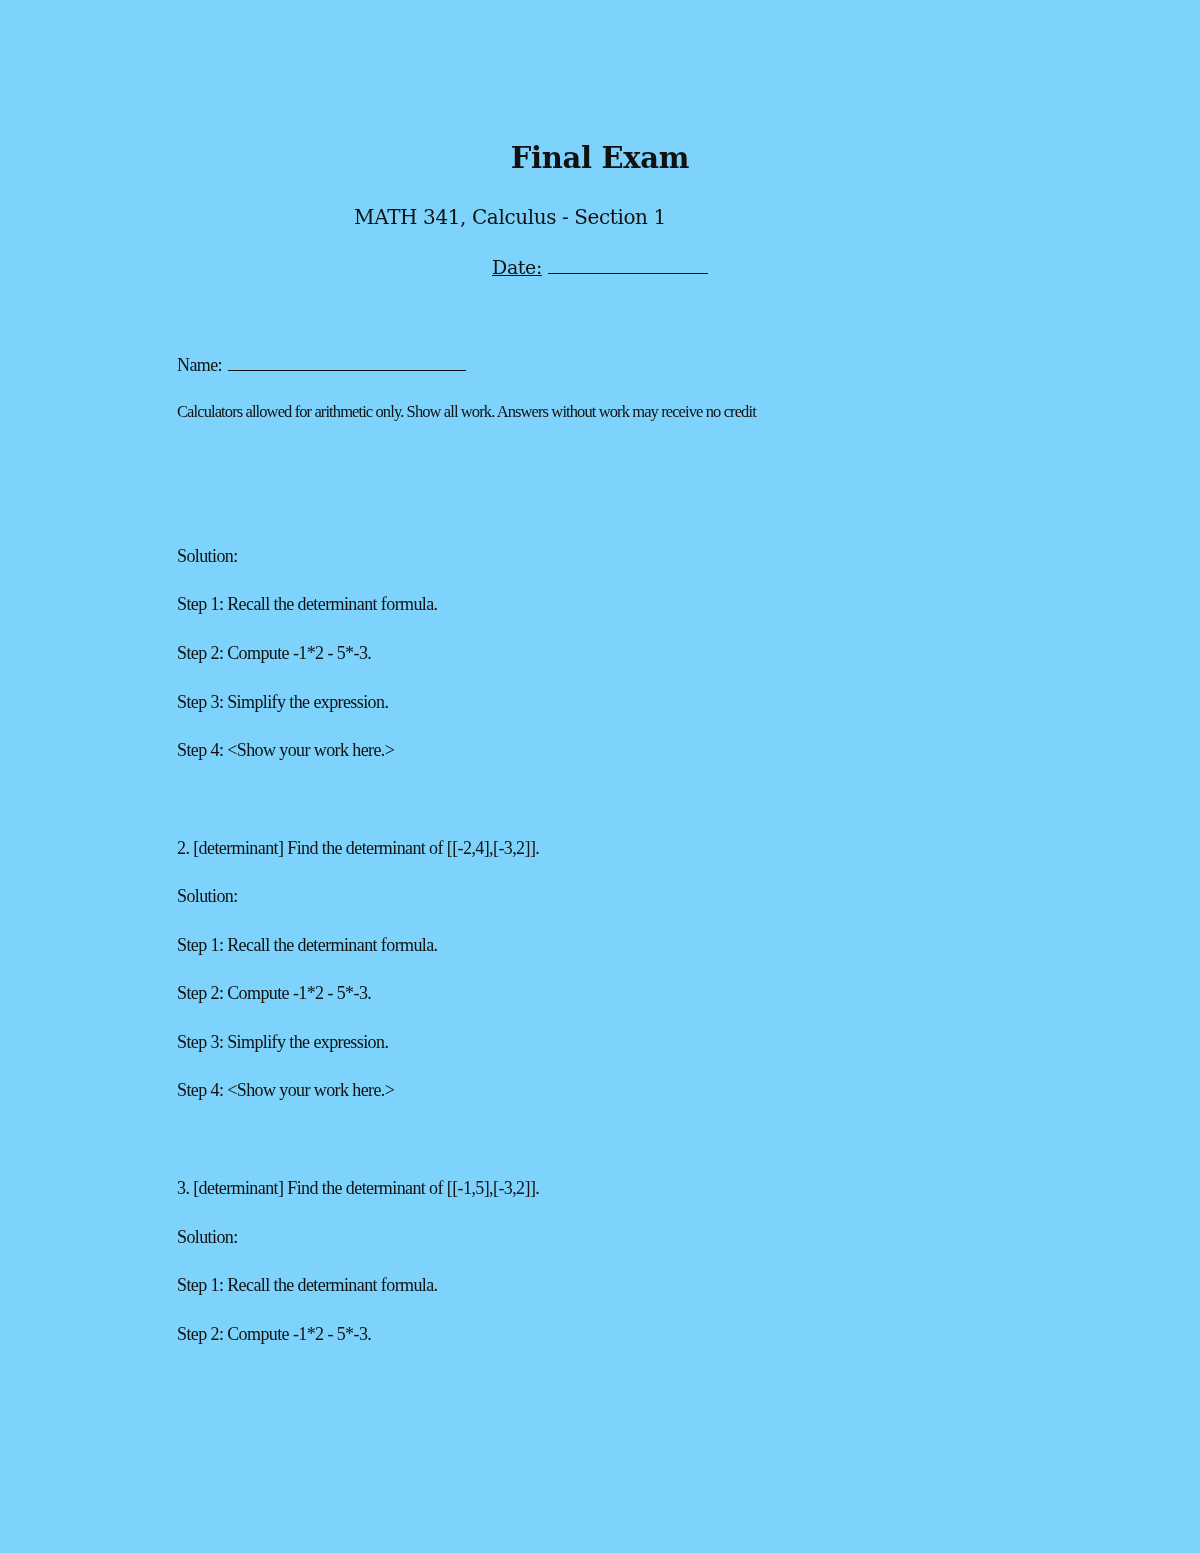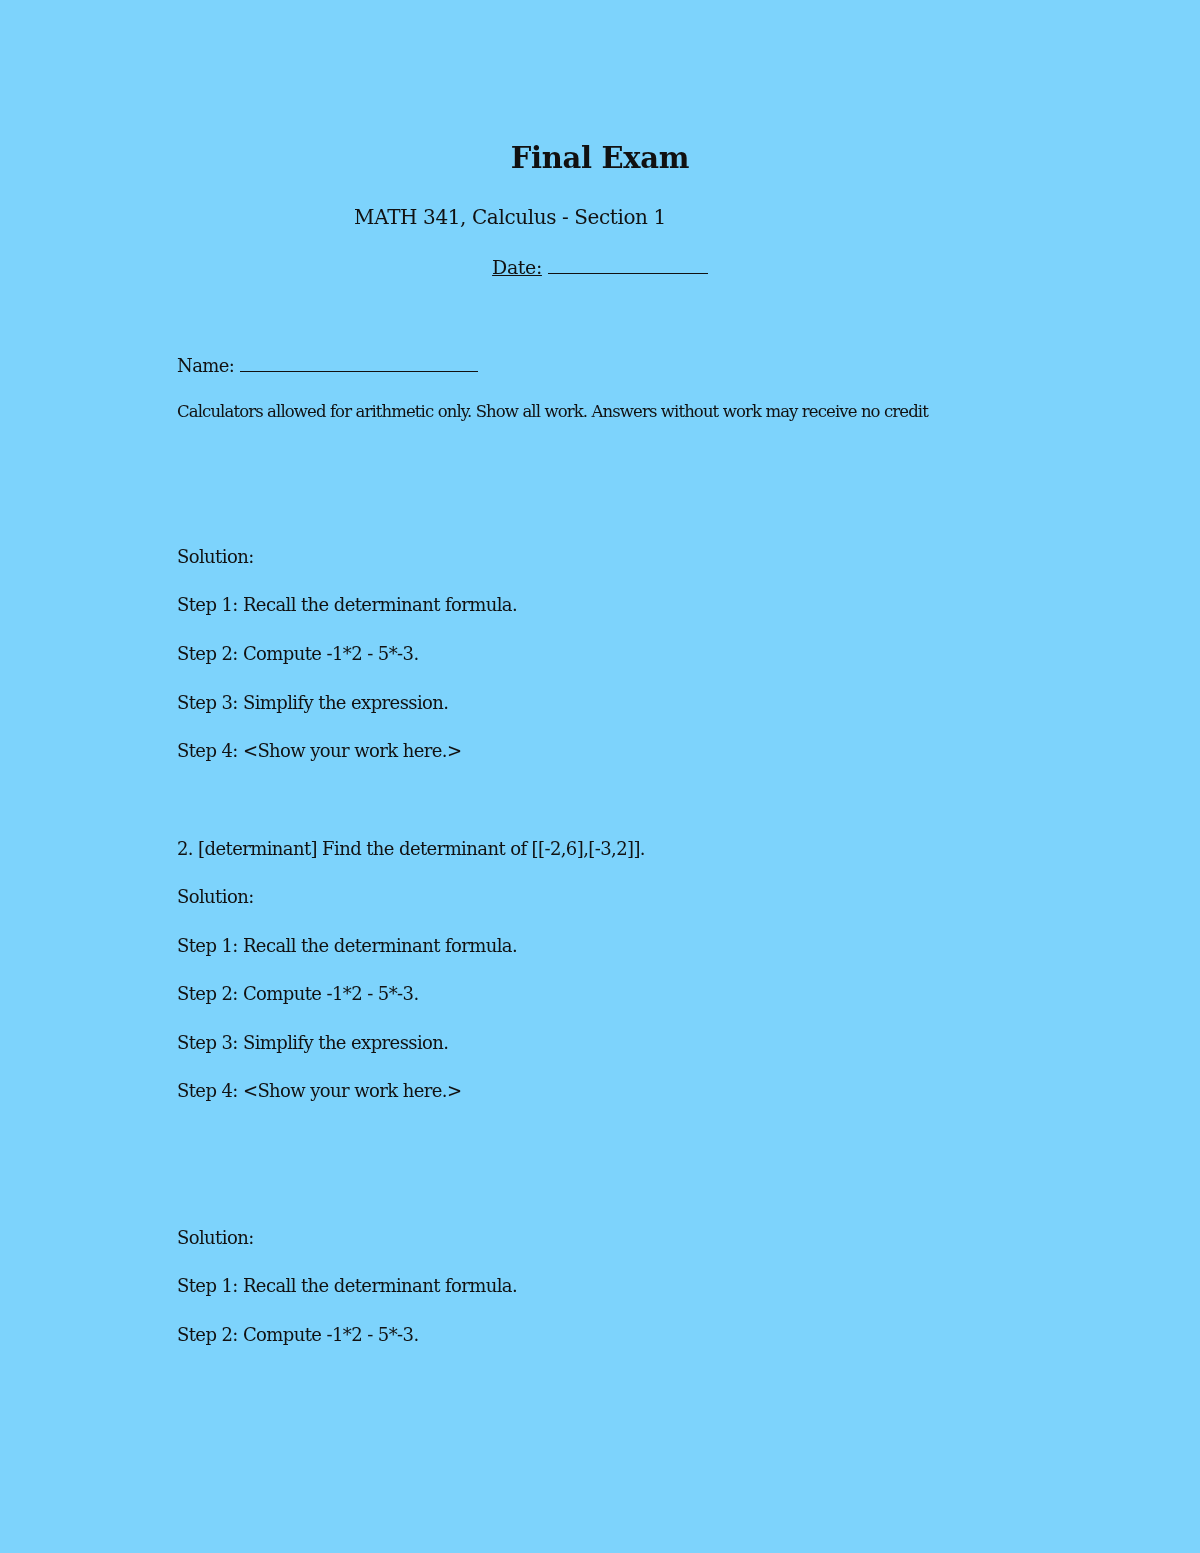--- a/index.html
+++ b/index.html
@@ -7,21 +7,21 @@
            font-family: "DejaVu Serif", "Liberation Serif", serif; color: #111; }
     .page { position: absolute; left: 0; top: 0; width: 1200px; height: 1553px; background: #7dd3fc; padding-left: 17px; }
     .title { position: absolute; top: 141px; left: 0; width: 1200px; text-align: center;
              font-size: 29px; font-weight: bold; letter-spacing: -0.3px; }
     .subtitle { position: absolute; top: 205px; left: 0; width: 1020px; text-align: center;
                 font-size: 20px; letter-spacing: -0.4px; }
     .dateline { position: absolute; top: 256px; left: 0; width: 1200px; text-align: center;
                 font-size: 19px; letter-spacing: -0.4px; text-decoration: underline; }
     .blank { display: inline-block; border-bottom: 1.5px solid #111; vertical-align: baseline;
              height: 1px; margin-left: 6px; }
-    .line { position: absolute; left: 177px; font-size: 18px; letter-spacing: -0.6px; white-space: nowrap; }
+    .line { position: absolute; left: 177px; font-size: 18px; letter-spacing: -0.6px; white-space: nowrap; font-family: Liberation Serif, serif; }
     .small { font-size: 16.5px; letter-spacing: -0.9px; text-align: center; }
   </style>
 </head>
 <body>
 
 <div class="page">
   <div class="title">Final Exam</div>
   <div class="subtitle">MATH 341, Calculus - Section 1</div>
   <div class="dateline">
     <span>Date:</span><span class="blank" style="width:160px"></span>
@@ -32,23 +32,24 @@
   </div>
 
   <div class="line small" style="top:402px">Calculators allowed for arithmetic only. Show all work. Answers without work may receive no credit</div>
 
   <div class="line" style="top:546px">Solution:</div>
   <div class="line" style="top:594px">Step 1: Recall the determinant formula.</div>
   <div class="line" style="top:643px">Step 2: Compute -1*2 - 5*-3.</div>
   <div class="line" style="top:692px">Step 3: Simplify the expression.</div>
   <div class="line" style="top:740px">Step 4: &lt;Show your work here.&gt;</div>
 
-  <div class="line" style="top:838px">2. [determinant] Find the determinant of [[-2,6],[-3,2]].</div>
+  <div class="line" style="top:838px">2. [determinant] Find the determinant of [[-2,4],[-3,2]].</div>
   <div class="line" style="top:886px">Solution:</div>
   <div class="line" style="top:935px">Step 1: Recall the determinant formula.</div>
   <div class="line" style="top:983px">Step 2: Compute -1*2 - 5*-3.</div>
   <div class="line" style="top:1032px">Step 3: Simplify the expression.</div>
   <div class="line" style="top:1080px">Step 4: &lt;Show your work here.&gt;</div>
 
+  <div class="line" style="top:1178px">3. [determinant] Find the determinant of [[-1,5],[-3,2]].</div>
   <div class="line" style="top:1227px">Solution:</div>
   <div class="line" style="top:1275px">Step 1: Recall the determinant formula.</div>
   <div class="line" style="top:1324px">Step 2: Compute -1*2 - 5*-3.</div>
 </div>
 
 </body></html>

